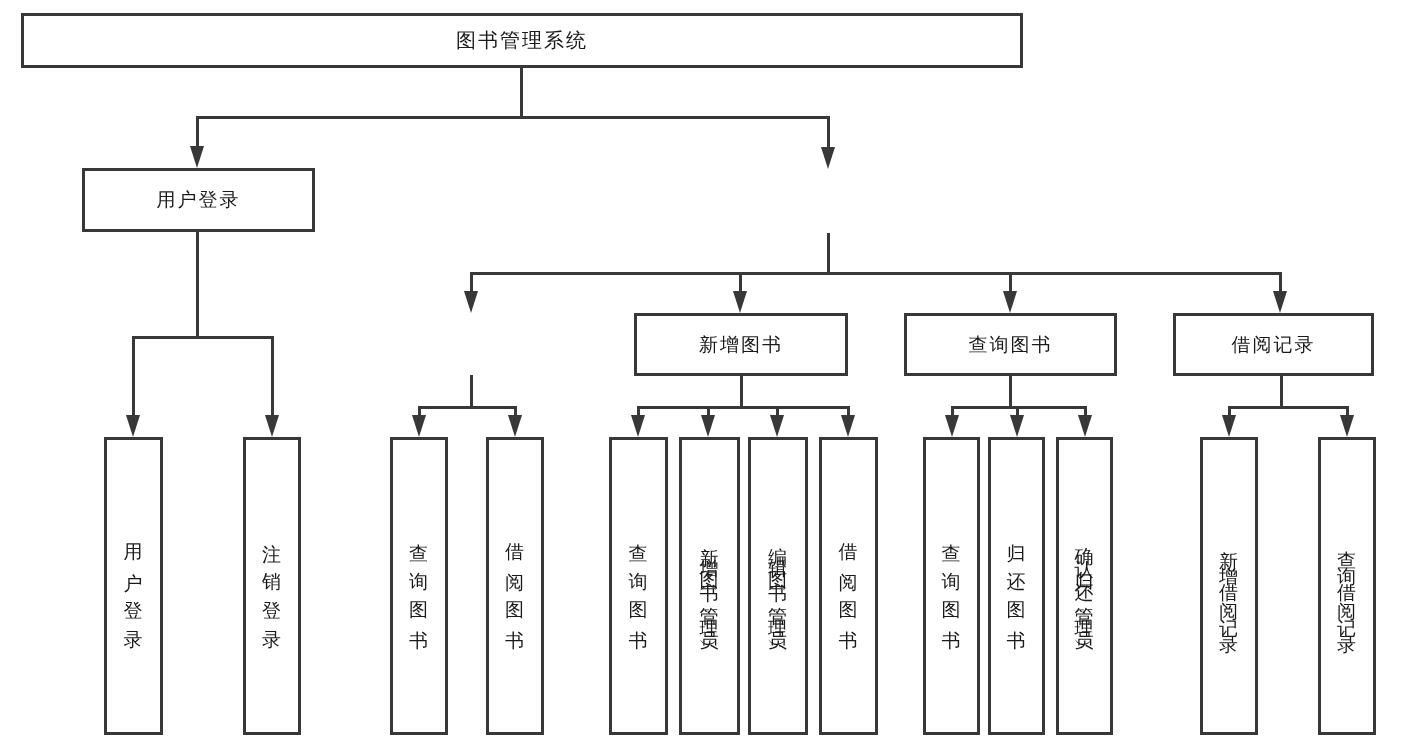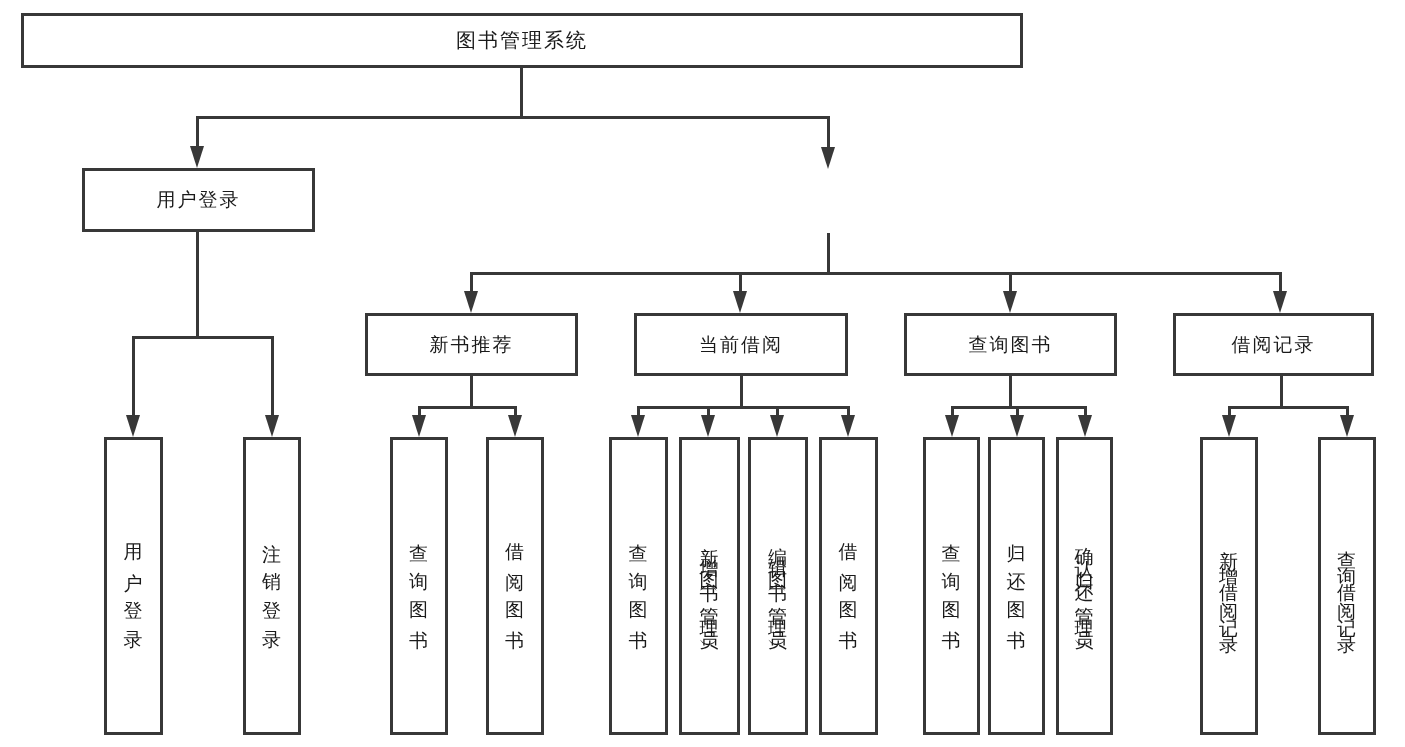--- a/index.html
+++ b/index.html
@@ -129,25 +129,22 @@
   <div class="ah" style="left:1340px;top:415px;"></div>
 
   <div class="node root-node" style="left:21px;top:13px;width:1002px;height:55px;">
     <span>图书管理系统</span>
   </div>
 
   <div class="node" style="left:82px;top:168px;width:233px;height:64px;">
     <span>用户登录</span>
   </div>
 
-  <div class="node" style="left:365px;top:313px;width:213px;height:63px;">
-    <span>新书推荐</span>
-  </div>
   <div class="node" style="left:634px;top:313px;width:214px;height:63px;">
-    <span>当前借阅</span>
+    <span>新增图书</span>
   </div>
   <div class="node" style="left:904px;top:313px;width:213px;height:63px;">
     <span>查询图书</span>
   </div>
   <div class="node" style="left:1173px;top:313px;width:201px;height:63px;">
     <span>借阅记录</span>
   </div>
 
   <div class="node vnode" style="left:104px;top:437px;width:59px;height:298px;">
     <span class="vtext ls4">用户登录</span>

